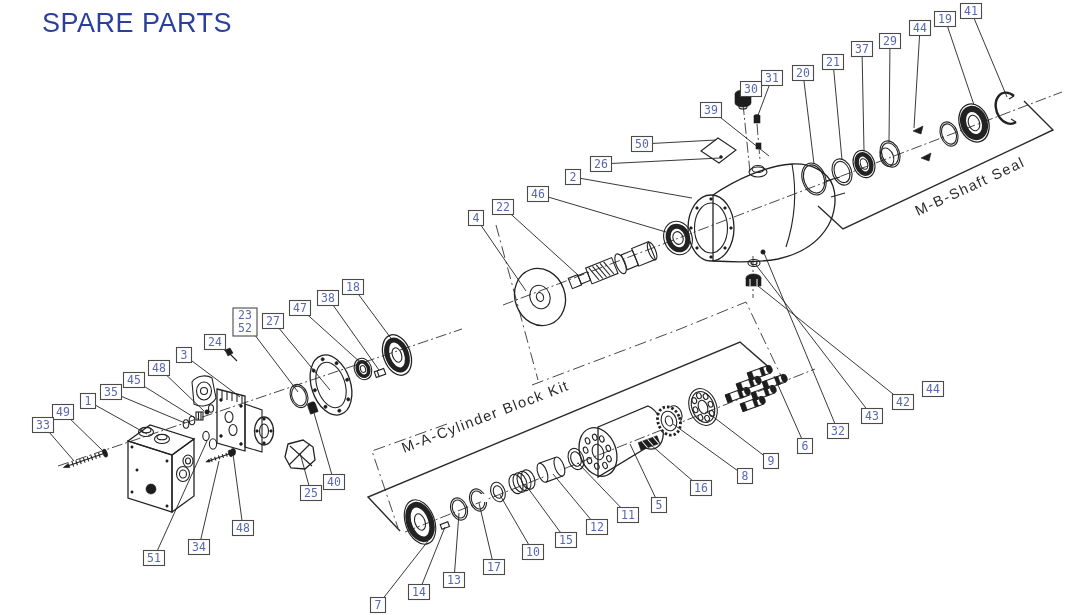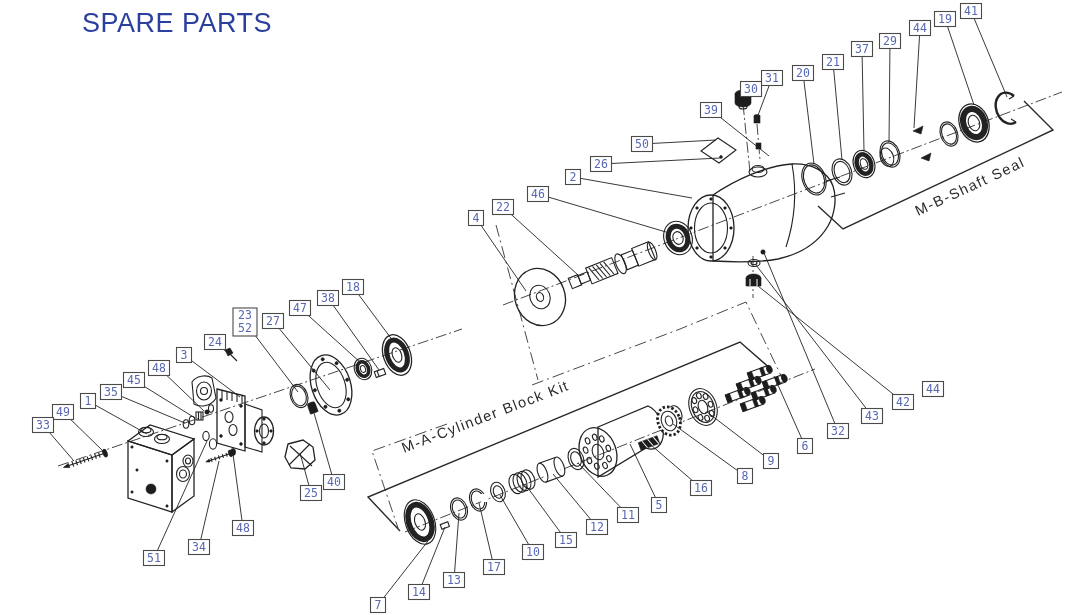--- a/index.html
+++ b/index.html
@@ -1,19 +1,19 @@
 <!DOCTYPE html>
 <html><head>
 <meta charset="utf-8">
 <style>
   html,body{margin:0;padding:0;background:#ffffff;}
   .stage{position:relative;width:1080px;height:615px;background:#ffffff;overflow:hidden;
          font-family:"Liberation Sans",sans-serif;}
   .title{position:absolute;left:42px;top:8px;font-size:27px;font-weight:400;
-         letter-spacing:.5px;color:#2b3f9e;font-family:"Liberation Sans",sans-serif;margin-left:40px;}
+         letter-spacing:.5px;color:#2b3f9e;font-family:"Liberation Sans",sans-serif;}
   svg{position:absolute;left:0;top:0;}
   .ln{fill:none;stroke:#222;stroke-width:1.1;}
   .ln2{fill:none;stroke:#222;stroke-width:1.3;}
   .dk{fill:#1d1d1d;stroke:#1d1d1d;stroke-width:.6;}
   .cl{fill:none;stroke:#333;stroke-width:.9;stroke-dasharray:11 3 2 3;}
   .dd{fill:none;stroke:#333;stroke-width:.9;stroke-dasharray:12 4 2 4;}
   .band{fill:none;stroke:#2a2a2a;stroke-width:1.4;}
   .leader{stroke:#222;stroke-width:.9;}
   .lbox{fill:#ffffff;stroke:#4a4a4a;stroke-width:1.1;}
   .ltext{fill:#5767b2;font-family:"DejaVu Sans Mono",monospace;font-size:11.5px;text-anchor:middle;}

